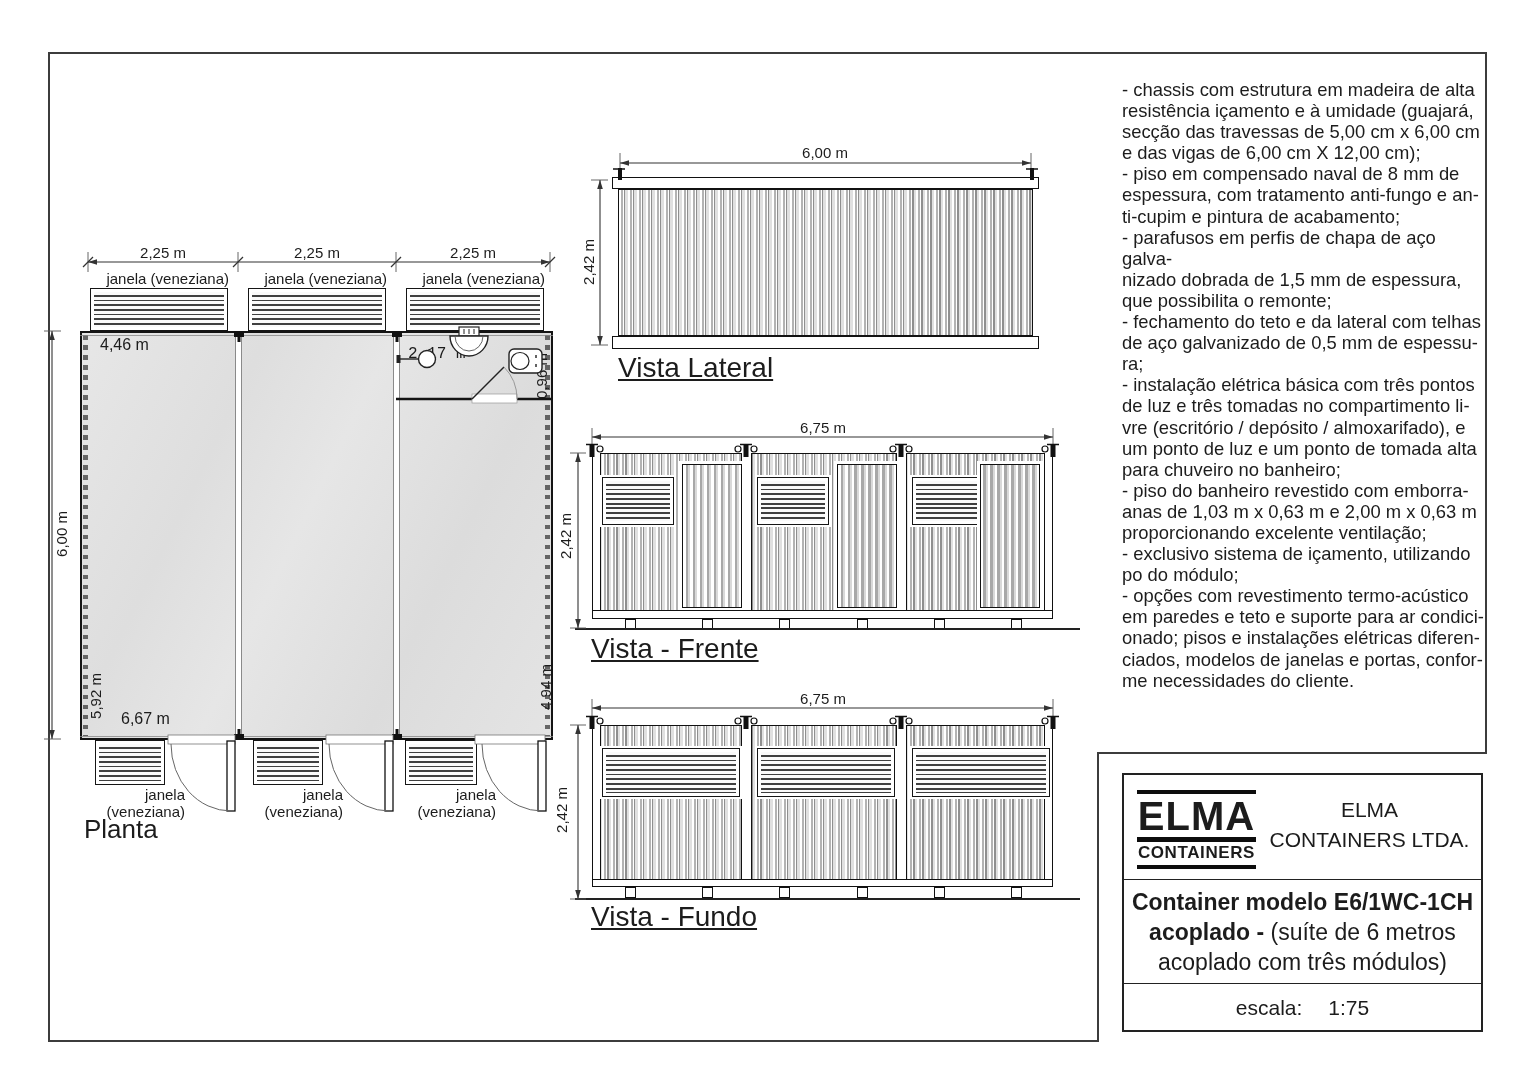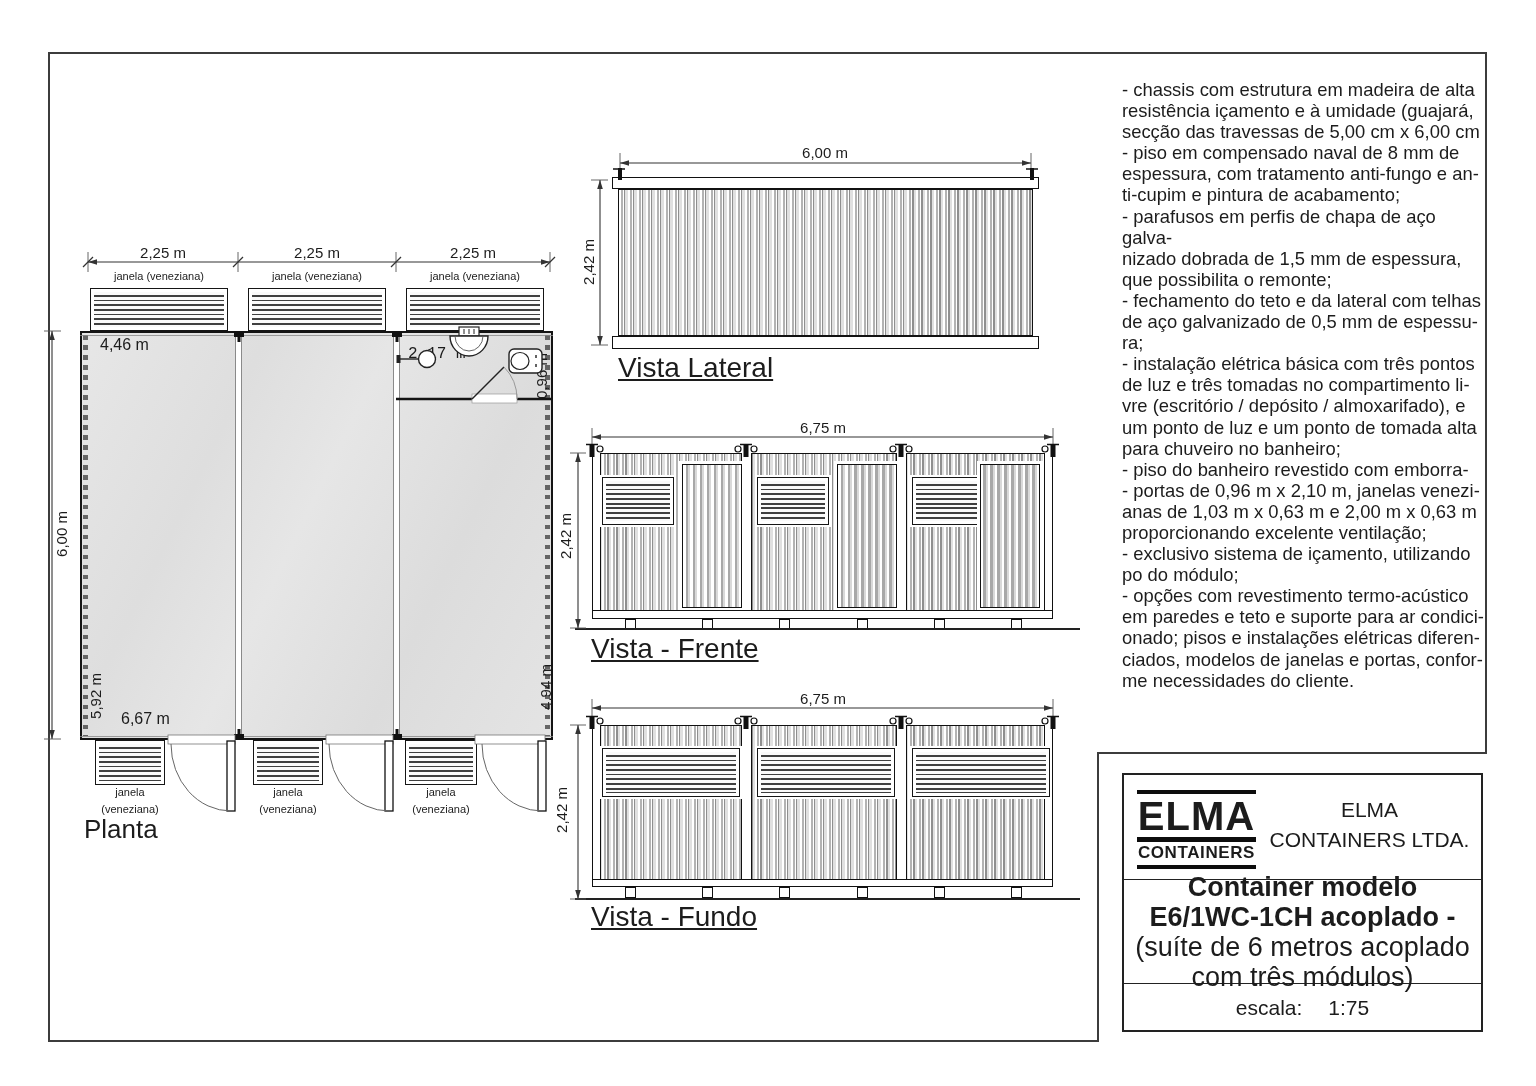--- a/index.html
+++ b/index.html
@@ -22,36 +22,36 @@
   .door{position:absolute;background:#fff;padding:3px;box-sizing:border-box;}
   .door>div{width:100%;height:100%;border:1.5px solid #111;box-sizing:border-box;
      background:repeating-linear-gradient(90deg,#ffffff 0 2.5px,#a8a8a8 2.5px 5px,#d9d9d9 5px 7px);}
   .foot{position:absolute;background:#fff;border:1.2px solid #111;box-sizing:border-box;}
   .ground{position:absolute;height:1.6px;background:#222;}
   
   .dim{position:absolute;font-size:15px;white-space:nowrap;}
   .dimc{text-align:center;}
   .idim{position:absolute;font-size:16px;white-space:nowrap;}
   .vrot{position:absolute;width:84px;height:18px;text-align:center;transform:rotate(-90deg);font-size:15px;white-space:nowrap;}
-  .wlabel{position:absolute;font-size:11px;text-align:center;white-space:nowrap;}
+  .wlabel{position:absolute;font-size:15px;text-align:right;white-space:nowrap;}
   .vtitle{position:absolute;font-size:28px;white-space:nowrap;text-decoration:underline;}
   #plan-title{position:absolute;font-size:26px;}
   #spec-panel{position:absolute;left:1122px;top:79px;width:362px;font-size:18.4px;line-height:21.1px;}
   
   #tb{position:absolute;left:1122px;top:773px;width:361px;height:259px;border:2px solid #222;box-sizing:border-box;}
   #tb .row1{position:absolute;left:0;top:0;width:100%;height:105px;border-bottom:1.6px solid #222;box-sizing:border-box;}
   #tb .row2{position:absolute;left:0;top:105px;width:100%;height:104px;border-bottom:1.6px solid #222;box-sizing:border-box;
             display:flex;align-items:center;justify-content:center;}
   #tb .row3{position:absolute;left:0;top:209px;width:100%;height:48px;display:flex;align-items:center;justify-content:center;gap:26px;font-size:21px;}
   #logo{position:absolute;left:13px;top:12px;width:119px;}
   #logo .bar{height:4.5px;background:#0d0d0d;margin:2.5px 0;}
   #logo .l1{font-size:40px;font-weight:bold;letter-spacing:1px;line-height:38px;text-align:center;}
   #logo .l2{font-size:17px;font-weight:bold;letter-spacing:.6px;line-height:18px;text-align:center;}
   #company{position:absolute;left:140px;right:6px;top:20px;text-align:center;font-size:21px;line-height:30px;}
-  #model-text{width:346px;text-align:center;font-size:27px;line-height:30px;}
+  #model-text{width:346px;text-align:center;font-size:23px;line-height:30px;}
   #model-text .b{font-weight:bold;}
   svg{position:absolute;left:0;top:0;pointer-events:none;}
 </style>
 </head>
 <body>
 
 <div id="sheet">
 
   <div class="bline" style="left:48px;top:52px;width:1438px;height:1.6px;"></div>
   <div class="bline" style="left:48px;top:52px;width:1.6px;height:989px;"></div>
@@ -308,36 +308,36 @@
           <circle cx="909" cy="721" r="3"></circle>
           <circle cx="1045" cy="721" r="3"></circle>
       </g>
     </g>
   </svg>
 
   <div id="spec-panel">
     <div>- chassis com estrutura em madeira de alta</div>
     <div>resistência içamento e à umidade (guajará,</div>
     <div>secção das travessas de 5,00 cm x 6,00 cm</div>
+    <div>e das vigas de 6,00 cm X 12,00 cm);</div>
     <div>- piso em compensado naval de 8 mm de</div>
     <div>espessura, com tratamento anti-fungo e an-</div>
     <div>ti-cupim e pintura de acabamento;</div>
     <div>- parafusos em perfis de chapa de aço galva-</div>
     <div>nizado dobrada de 1,5 mm de espessura,</div>
     <div>que possibilita o remonte;</div>
     <div>- fechamento do teto e da lateral com telhas</div>
     <div>de aço galvanizado de 0,5 mm de espessu-</div>
     <div>ra;</div>
     <div>- instalação elétrica básica com três pontos</div>
     <div>de luz e três tomadas no compartimento li-</div>
     <div>vre (escritório / depósito / almoxarifado), e</div>
     <div>um ponto de luz e um ponto de tomada alta</div>
     <div>para chuveiro no banheiro;</div>
     <div>- piso do banheiro revestido com emborra-</div>
-    <div>- portas de 0,96 m x 2,10 m, janelas venezi-</div>
     <div>anas de 1,03 m x 0,63 m e 2,00 m x 0,63 m</div>
     <div>proporcionando excelente ventilação;</div>
     <div>- exclusivo sistema de içamento, utilizando</div>
     <div>po do módulo;</div>
     <div>- opções com revestimento termo-acústico</div>
     <div>em paredes e teto e suporte para ar condici-</div>
     <div>onado; pisos e instalações elétricas diferen-</div>
     <div>ciados, modelos de janelas e portas, confor-</div>
     <div>me necessidades do cliente.</div>
   </div>

